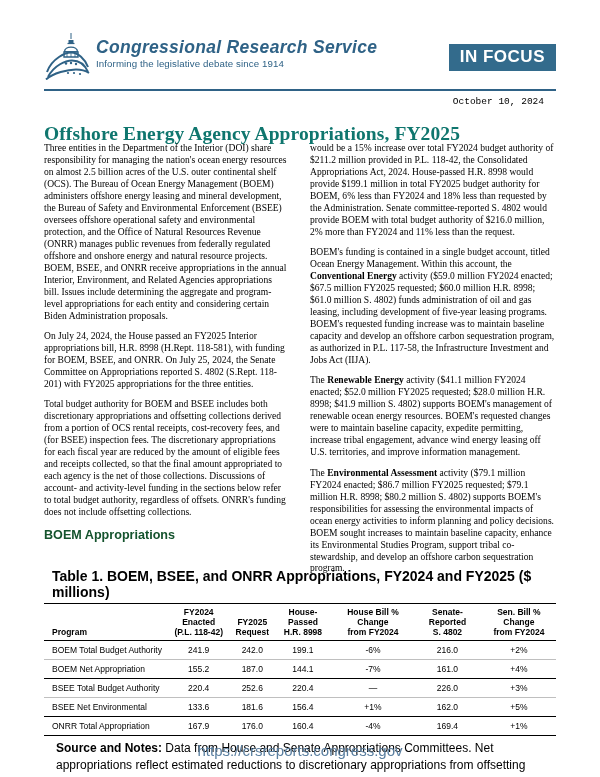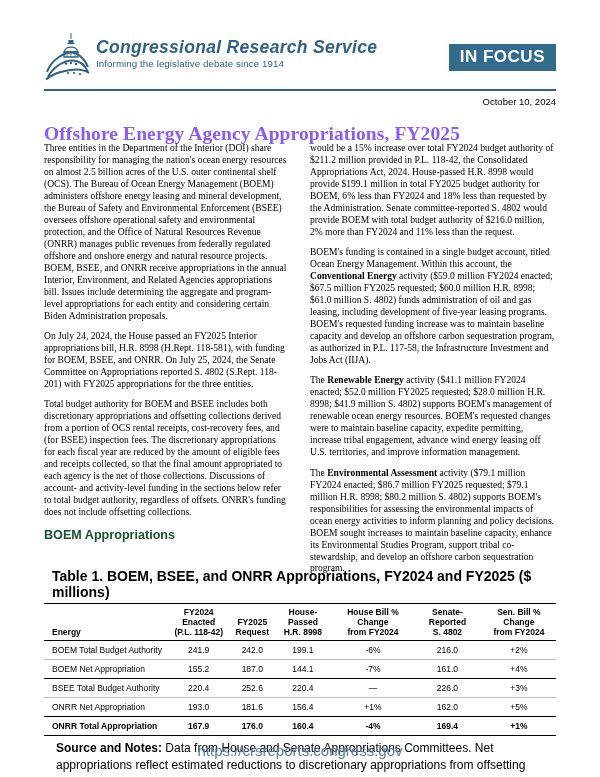--- a/index.html
+++ b/index.html
@@ -80,36 +80,36 @@
     left: 44px;
     top: 89px;
     width: 512px;
     height: 2px;
     background: #2f6286;
   }
 
   
   .doc-date {
     position: absolute;
-    right: 44px;
+    right: 56px;
     top: 96px;
-    font-family: Liberation Sans, sans-serif;
+    font-family: Liberation Mono, monospace;
     font-size: 9.5px;
     color: #000;
   }
   .doc-title {
     position: absolute;
     left: 44px;
     top: 110px;
     width: 512px;
     font-family: "Liberation Serif", serif;
     font-weight: bold;
     font-size: 19.5px;
     letter-spacing: 0.1px;
-    color: #8b5cf6;
+    color: #0f766e;
   }
 
   
   .columns {
     position: absolute;
     left: 44px;
     top: 142px;
     width: 512px;
     display: flex;
     gap: 21px;
@@ -183,21 +183,20 @@
   table.approps tbody td.agency {
     text-align: left;
     padding-left: 8px;
     white-space: nowrap;
   }
   table.approps tbody tr.grp-end td {
     border-bottom: 1.1px solid #000;
   }
   table.approps tbody tr.last td {
     border-bottom: 1.4px solid #000;
-    font-weight: bold;
   }
   .src-notes {
     margin-top: 4px;
     padding-left: 12px;
     padding-right: 6px;
     font-family: "Liberation Sans", sans-serif;
     font-size: 12px;
     line-height: 1.42;
     color: #000;
   }
@@ -284,21 +283,21 @@
     </div>
   </div>
 
   <div class="table-block">
     <div class="table-caption">Table 1. BOEM, BSEE, and ONRR Appropriations, FY2024 and FY2025 ($ millions)</div>
 
     <table class="approps">
       <thead>
         <tr>
           <th class="agency-h">
-            <span>Energy</span>
+            <span>Program</span>
           </th>
           <th>
             <span>FY2024 Enacted</span><br>
             <span>(P.L. 118-42)</span>
           </th>
           <th>
             <span>FY2025</span><br>
             <span>Request</span>
           </th>
           <th>
@@ -341,22 +340,22 @@
         <tr>
           <td class="agency">BSEE Total Budget Authority</td>
           <td>220.4</td>
           <td>252.6</td>
           <td>220.4</td>
           <td>—</td>
           <td>226.0</td>
           <td>+3%</td>
         </tr>
         <tr class="grp-end">
-          <td class="agency">ONRR Net Appropriation</td>
-          <td>193.0</td>
+          <td class="agency">BSEE Net Environmental</td>
+          <td>133.6</td>
           <td>181.6</td>
           <td>156.4</td>
           <td>+1%</td>
           <td>162.0</td>
           <td>+5%</td>
         </tr>
         <tr class="last">
           <td class="agency">ONRR Total Appropriation</td>
           <td>167.9</td>
           <td>176.0</td>

